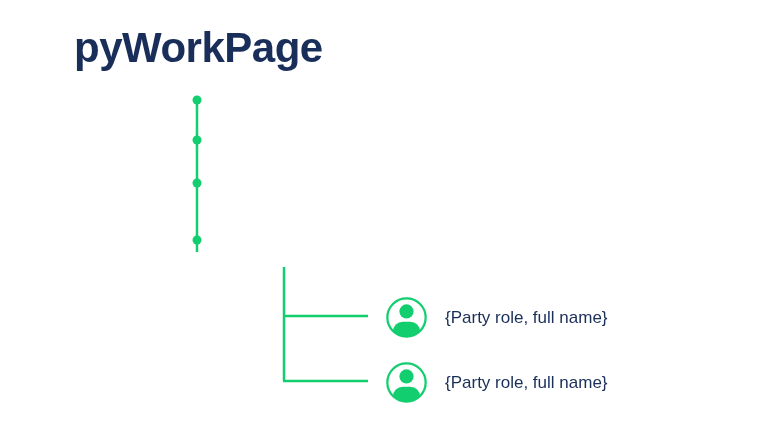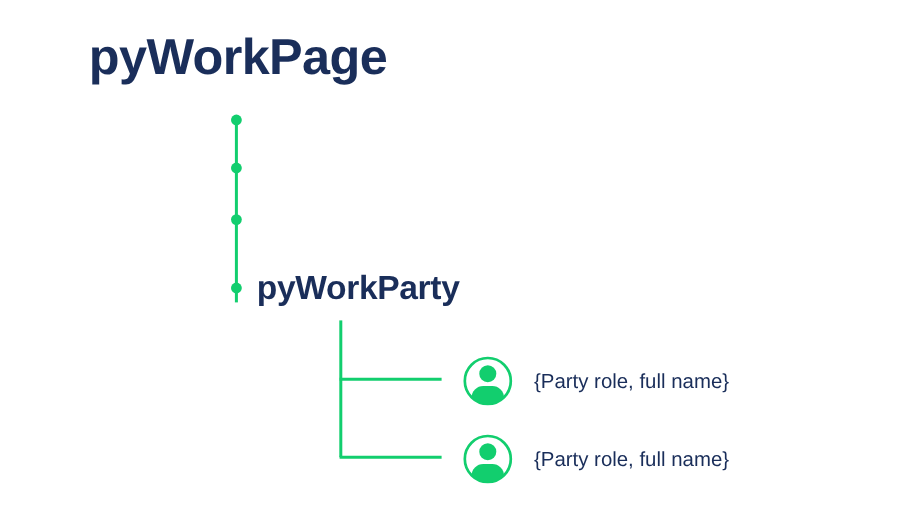--- a/index.html
+++ b/index.html
@@ -76,21 +76,20 @@
     <circle cx="197" cy="100" r="4.5" fill="var(--green)"></circle>
     <circle cx="197" cy="140" r="4.5" fill="var(--green)"></circle>
     <circle cx="197" cy="183" r="4.5" fill="var(--green)"></circle>
     <circle cx="197" cy="240" r="4.5" fill="var(--green)"></circle>
 
     <line x1="284" y1="267" x2="284" y2="381" stroke="var(--green)" stroke-width="2.5"></line>
     <line x1="283" y1="316" x2="368" y2="316" stroke="var(--green)" stroke-width="2.5"></line>
     <line x1="283" y1="381" x2="368" y2="381" stroke="var(--green)" stroke-width="2.5"></line>
   </svg>
 
-  <h2 class="subtitle">pyWorkParty</h2>
 
   <div class="party-row row1">
     <span class="person">
       <svg viewBox="0 0 46 46">
         <defs>
             <clipPath id="pclip1">
               <circle cx="23" cy="23" r="20.5"></circle>
             </clipPath>
           </defs>
         <circle cx="23" cy="23" r="20.5" fill="none" stroke="var(--green)" stroke-width="2.4"></circle>

